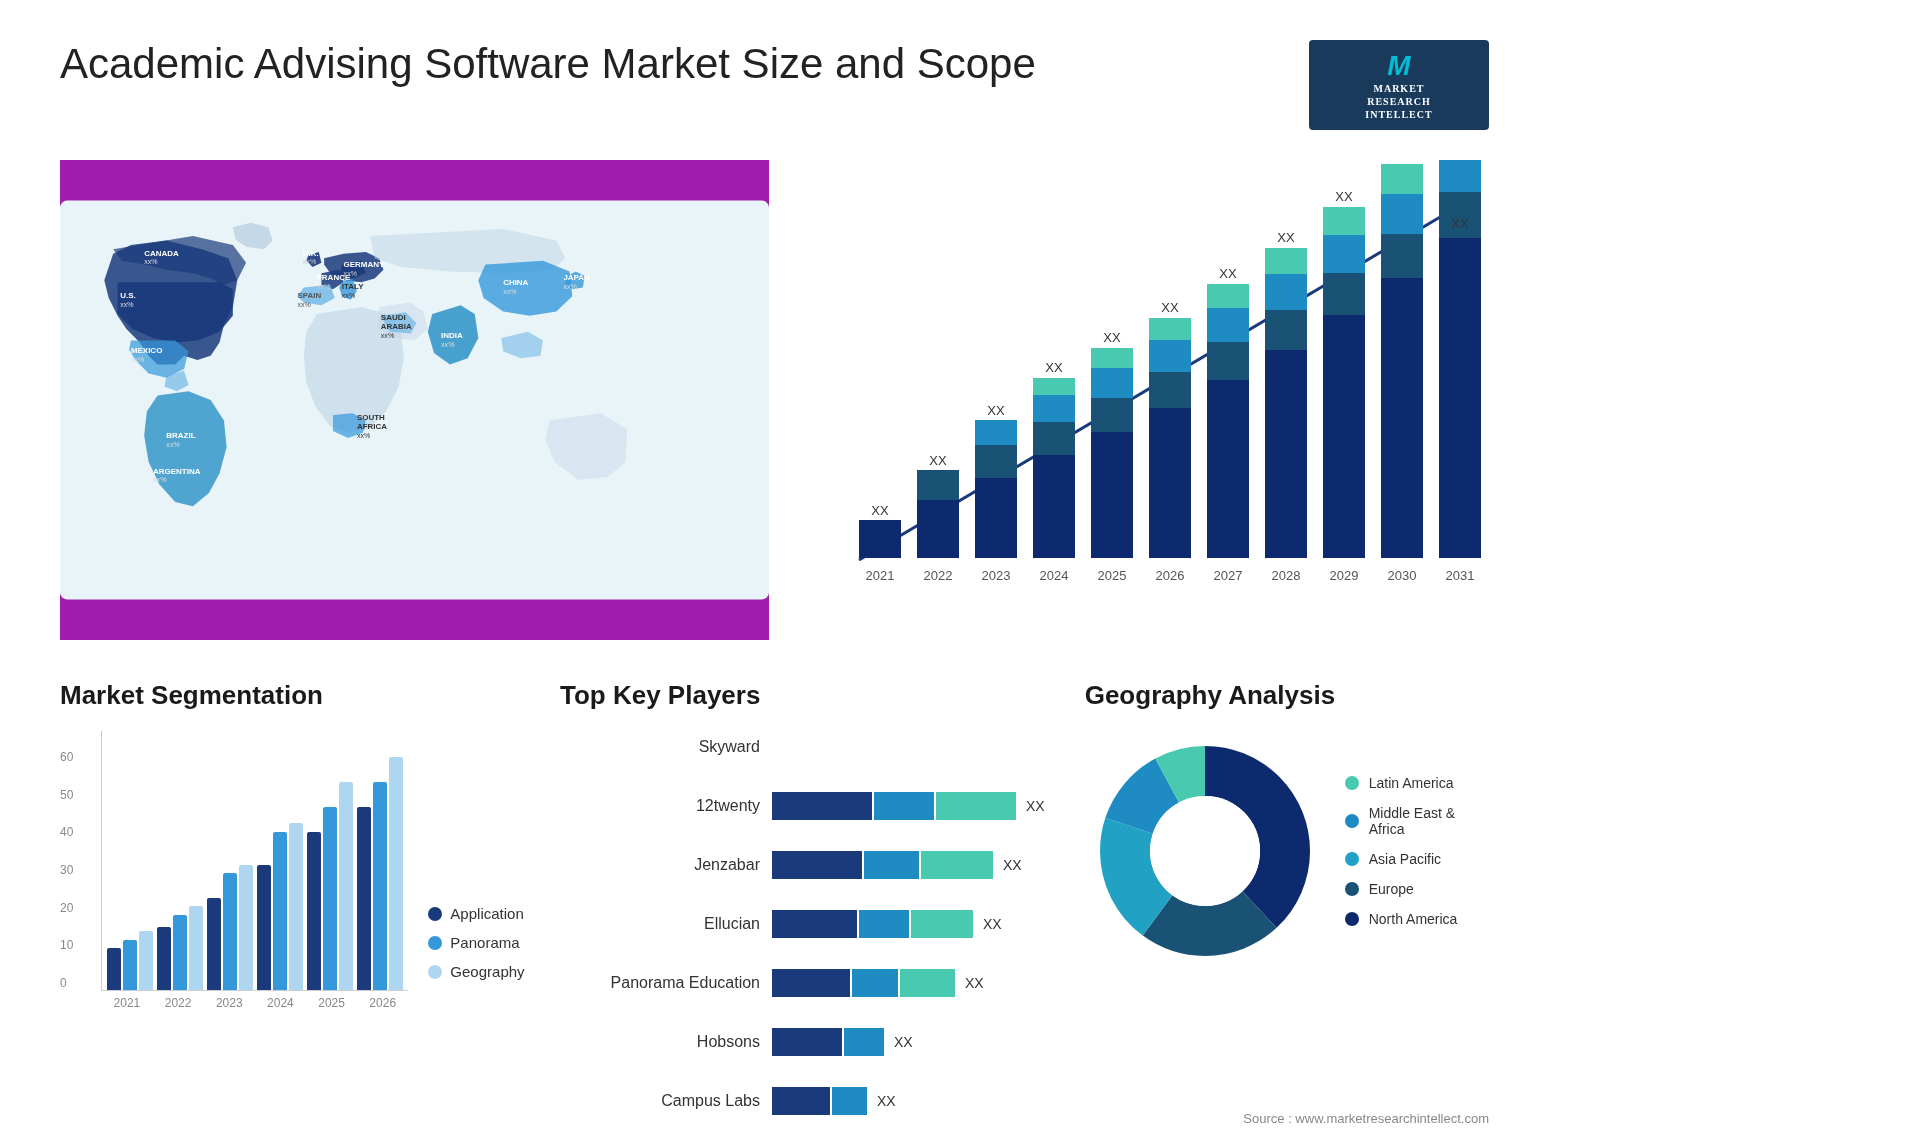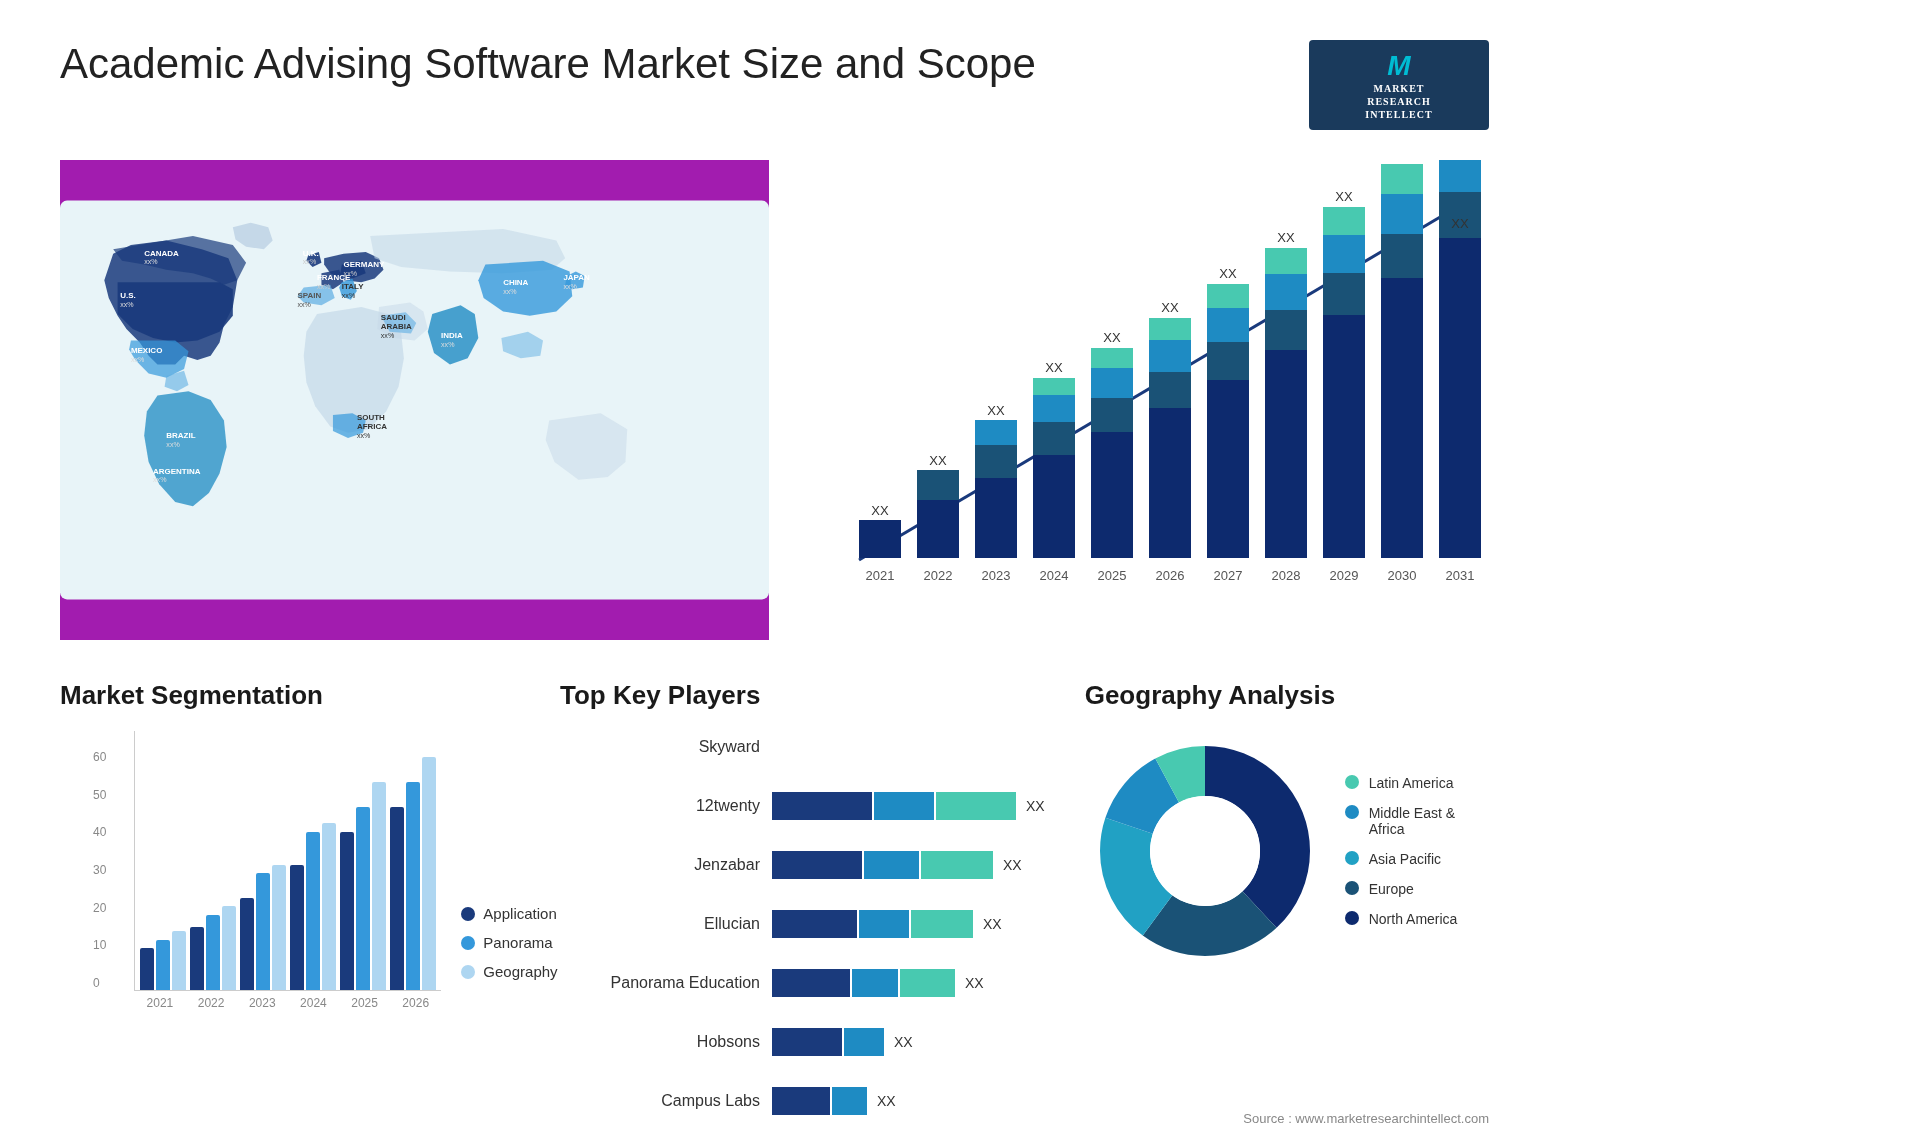--- a/index.html
+++ b/index.html
@@ -176,20 +176,21 @@
     .donut-svg {
       flex-shrink: 0;
     }
     .regional-legend {
       display: flex;
       flex-direction: column;
       gap: 14px;
     }
     .reg-legend-item {
       display: flex;
+      align-items: center;
       gap: 10px;
       font-size: 14px;
       color: #333;
     }
     .reg-legend-dot {
       width: 14px;
       height: 14px;
       border-radius: 50%;
       flex-shrink: 0;
     }
@@ -384,21 +385,21 @@
 
       </svg>
     </div>
   </div>
 
   <div class="bottom-section">
 
     <div class="segmentation-container">
       <div class="section-title">Market Segmentation</div>
       <div class="seg-chart-area">
-        <div style="display:flex; flex-direction:column; justify-content:space-between; height:260px; margin-right:8px; font-size:12px; color:#888; padding-bottom:20px;margin-left:33px;">
+        <div style="display:flex; flex-direction:column; justify-content:space-between; height:260px; margin-right:8px; font-size:12px; color:#888; padding-bottom:20px;">
           <span>60</span>
           <span>50</span>
           <span>40</span>
           <span>30</span>
           <span>20</span>
           <span>10</span>
           <span>0</span>
         </div>
         <div style="flex:1;">
           <div style="position:relative; height:260px; border-left:1px solid #ccc; border-bottom:1px solid #ccc; display:flex; align-items:flex-end; padding:0 5px; gap:4px;">

